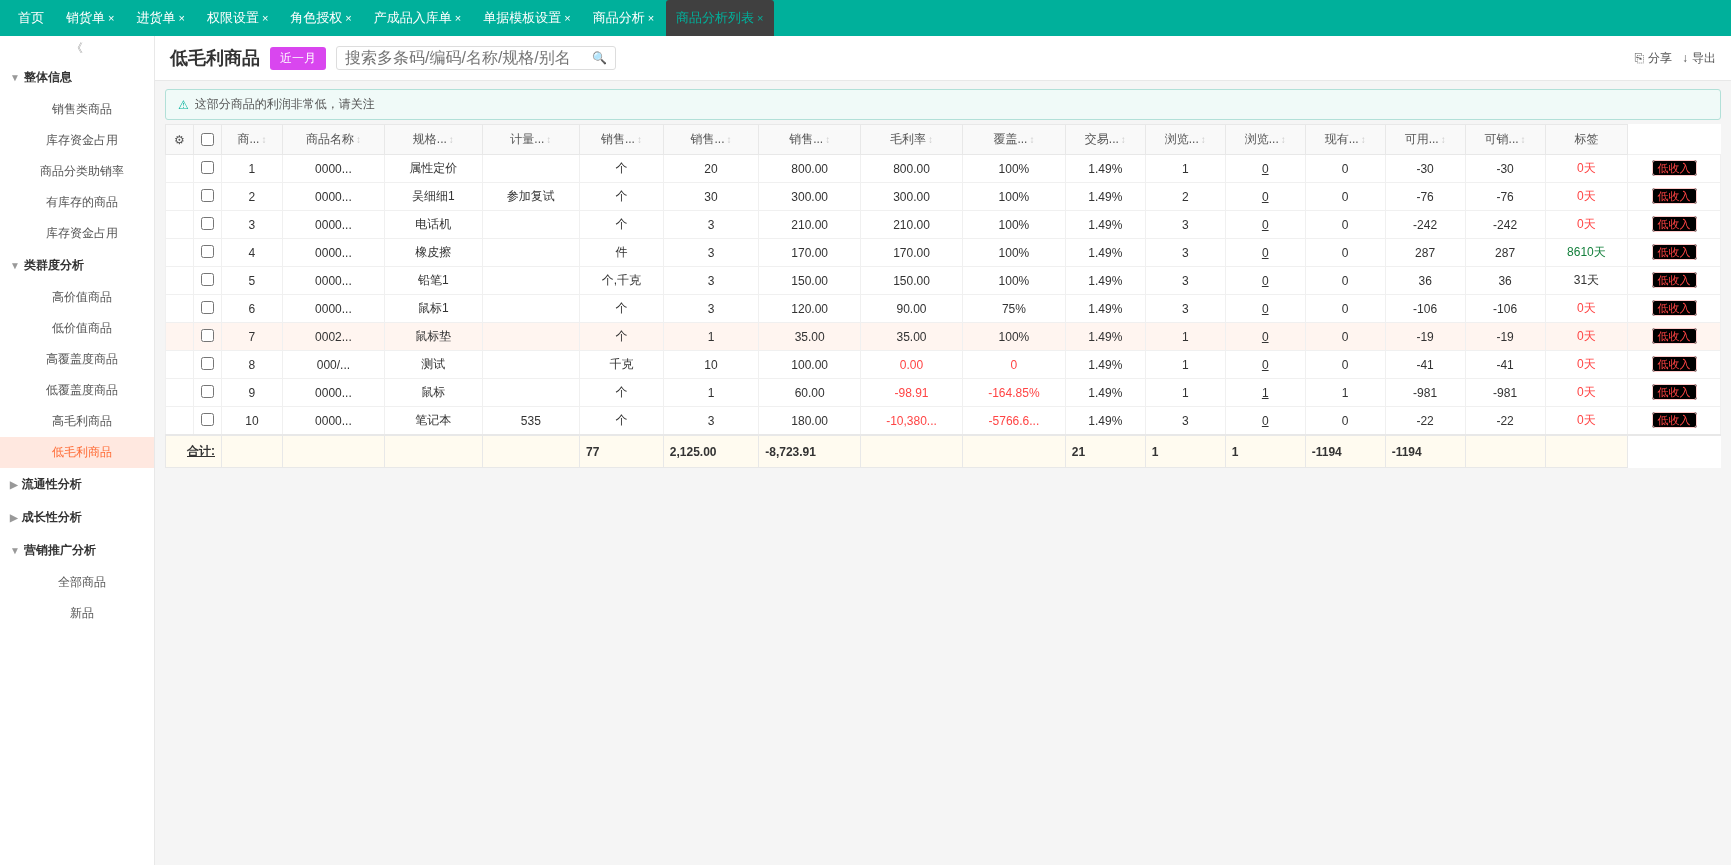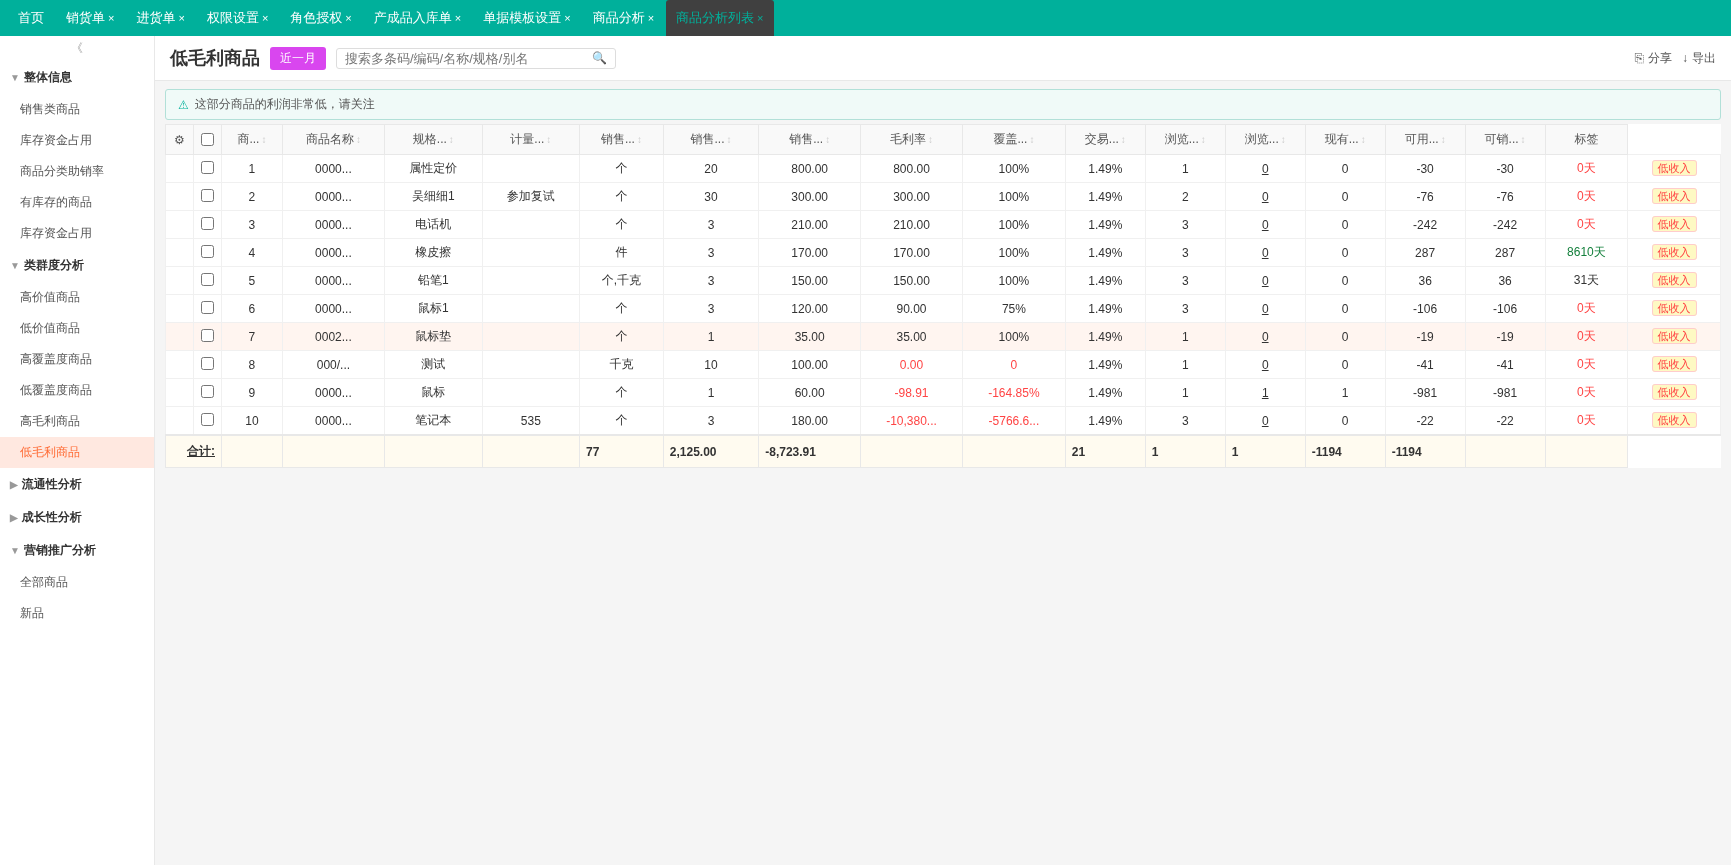--- a/index.html
+++ b/index.html
@@ -46,20 +46,21 @@
       color: #333;
       font-size: 12px;
       cursor: pointer;
     }
     .sidebar-group-title .arrow { margin-right: 4px; color: #999; font-size: 10px; }
     .sidebar-item {
       padding: 7px 10px 7px 20px;
       cursor: pointer;
       color: #555;
       font-size: 12px;
+      text-align: center;
     }
     .sidebar-item.active { background: #ffe8e0; color: #ff6b35; }
     .sidebar-collapse-btn {
       display: flex;
       align-items: center;
       justify-content: center;
       padding: 4px;
       cursor: pointer;
       color: #999;
     }
@@ -99,21 +100,21 @@
       align-items: center;
       border: 1px solid #ddd;
       border-radius: 3px;
       padding: 2px 8px;
       flex: 1;
       max-width: 280px;
     }
     .search-box input {
       border: none;
       outline: none;
-      font-size: 13px;
+      font-size: 16px;
       width: 100%;
       color: #999;
     }
     .header-actions {
       margin-left: auto;
       display: flex;
       gap: 10px;
     }
     .action-btn {
       display: flex;
@@ -171,21 +172,21 @@
     tbody tr td {
       border: 1px solid #f0f0f0;
       padding: 5px 6px;
       text-align: center;
       color: #333;
       white-space: nowrap;
     }
     tbody tr.highlighted { background: #fff5f0; }
     tbody tr.highlighted td { background: #fff5f0; }
     .tag-low-income {
-      background: #fef9c3;
+      background: #000000;
       color: #ff4444;
       border: 1px solid #ffcccc;
       border-radius: 3px;
       padding: 1px 5px;
       font-size: 11px;
       margin-top: 25px;
     }
     .underline { text-decoration: underline; cursor: pointer; }
 
     

